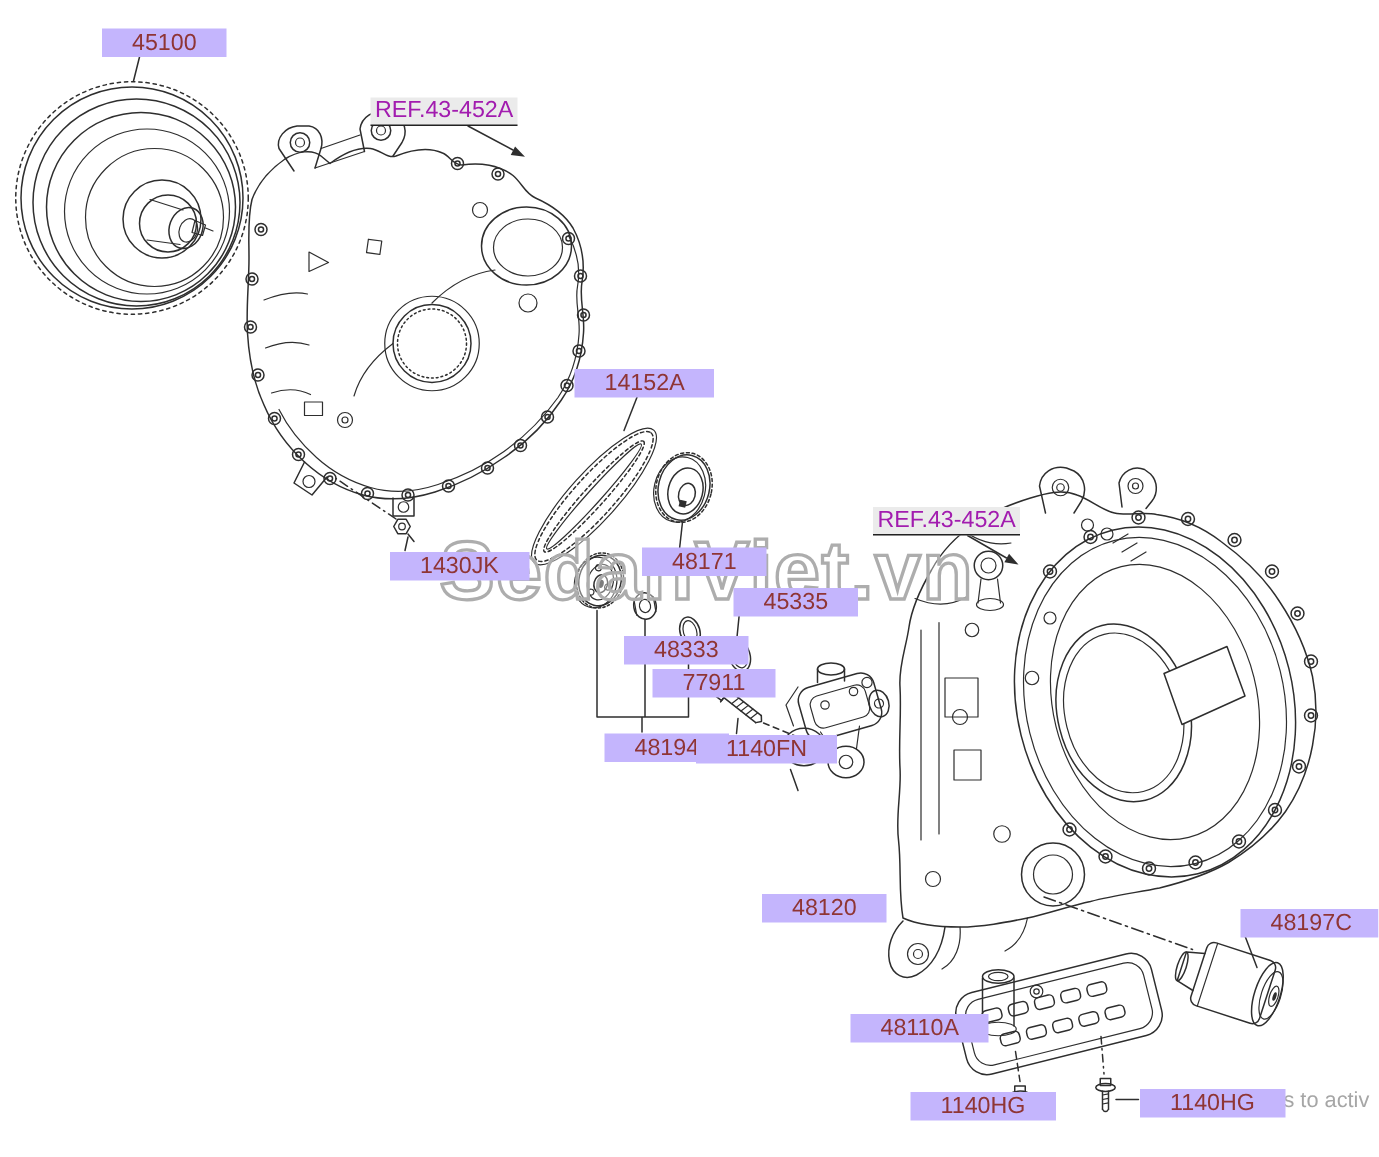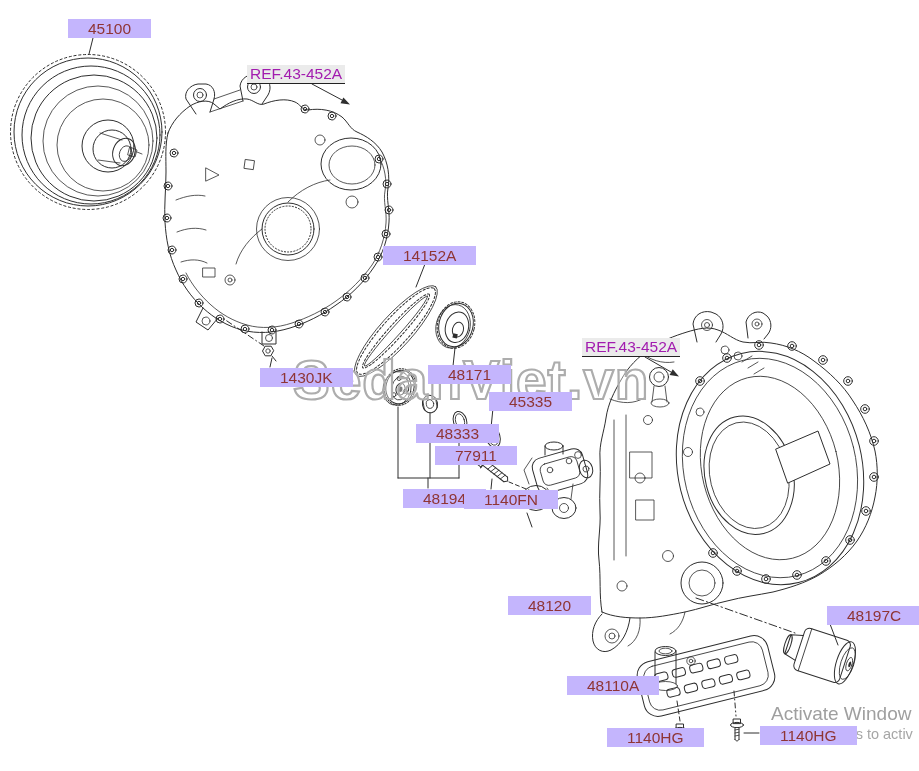--- a/index.html
+++ b/index.html
@@ -366,21 +366,20 @@
     <path d="M 623,686 L 645,687"></path>
     <path d="M 661,736 L 673,734"></path>
     <path d="M 744,733 L 759,733"></path>
     <path d="M 677,701 L 680,721" stroke-dasharray="5 3"></path>
     <path d="M 734,691 L 736,716" stroke-dasharray="5 3 1 3"></path>
   </g>
  </g>
 </svg>
 
 <div class="wm-site">SedanViet.vn</div>
-<div class="wm-act1">Activate Window</div>
 <div class="wm-act2">Go to Settings to activ</div>
 
 <div class="ref" style="left:247px;top:65px;">REF.43-452A</div>
 <div class="ref" style="left:582px;top:338px;">REF.43-452A</div>
 
 <div class="pl" style="left:68px;top:19px;">45100</div>
 <div class="pl" style="left:383px;top:246px;">14152A</div>
 <div class="pl" style="left:428px;top:365px;">48171</div>
 <div class="pl" style="left:244px;top:368px;margin-left:16px;">1430JK</div>
 <div class="pl" style="left:469px;top:392px;margin-left:20px;">45335</div>

